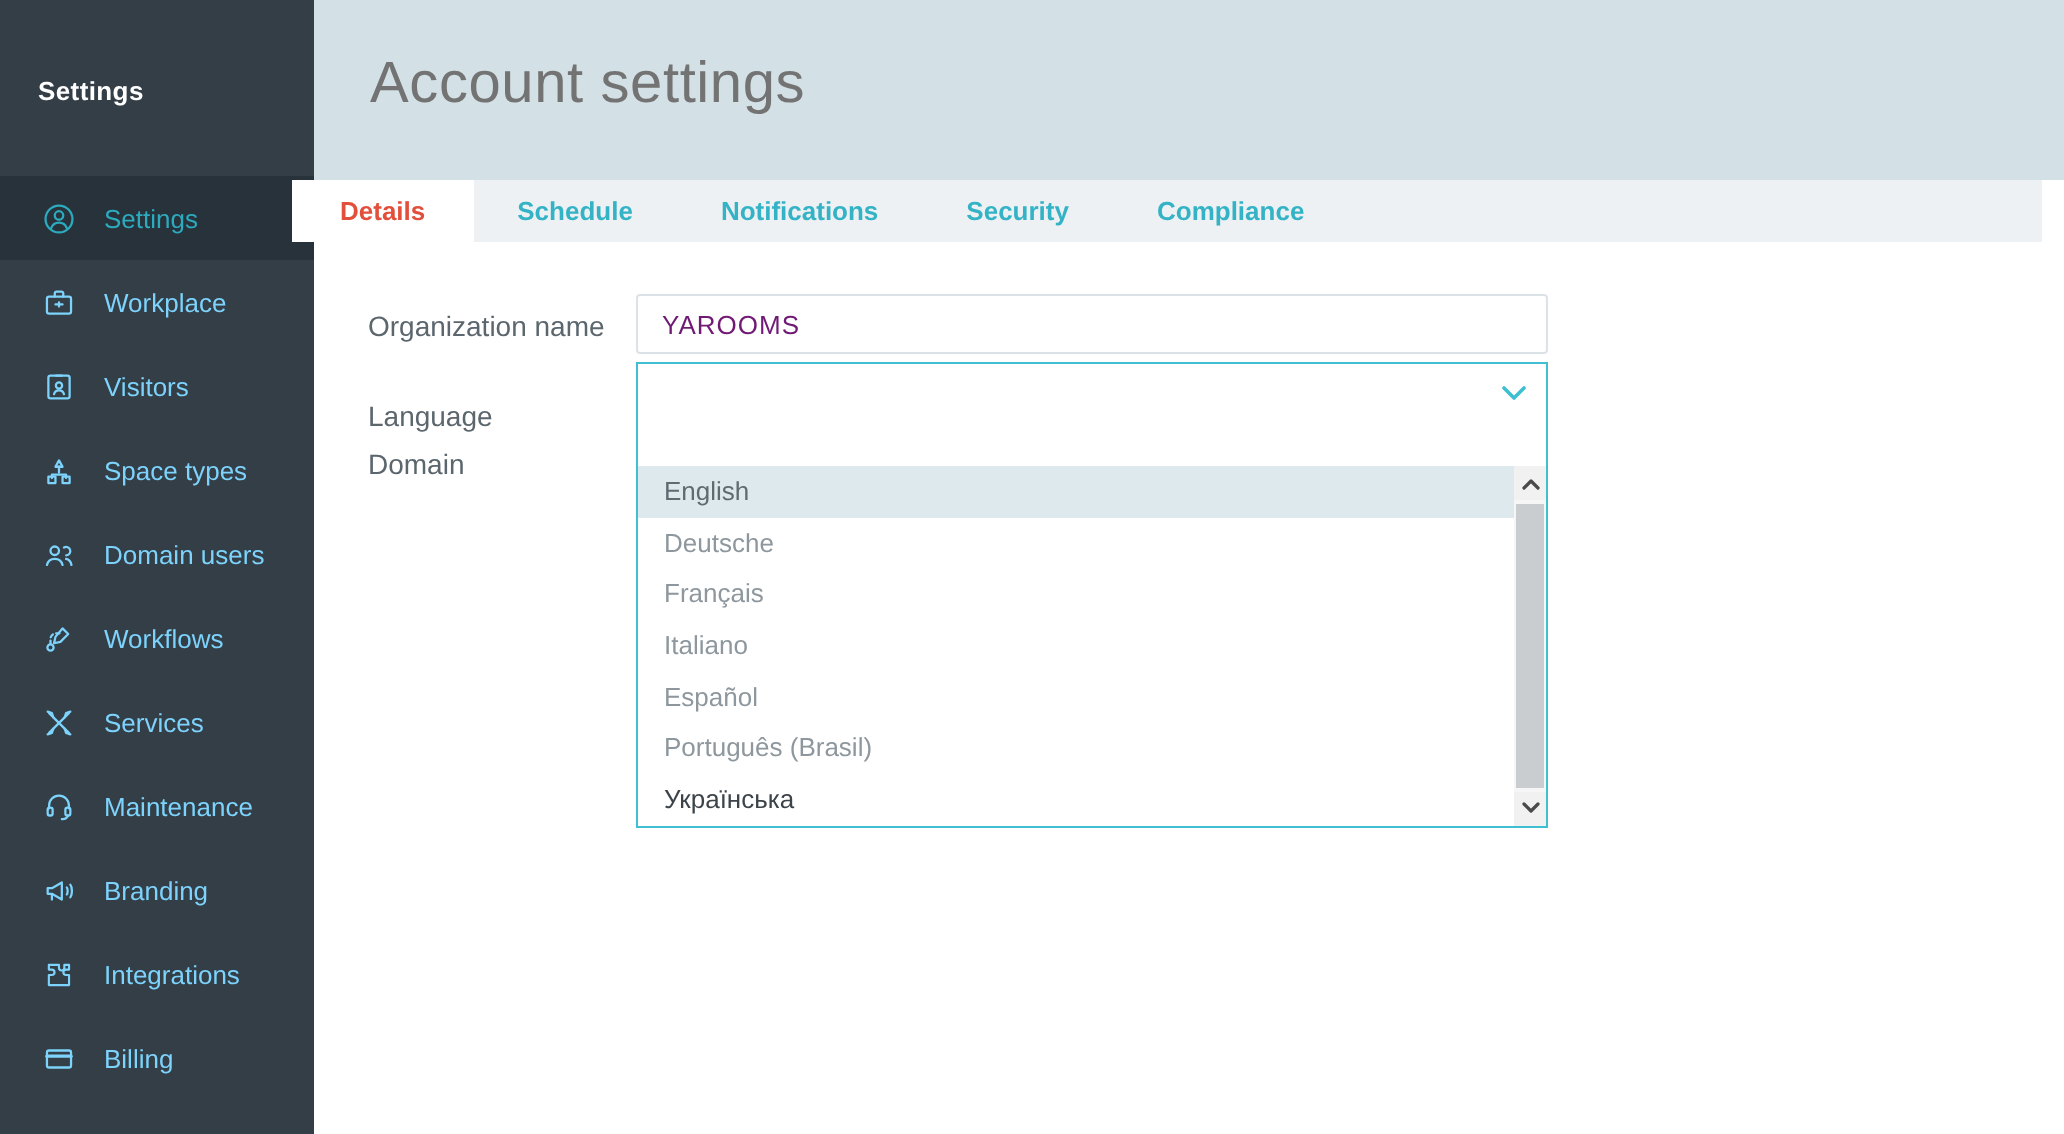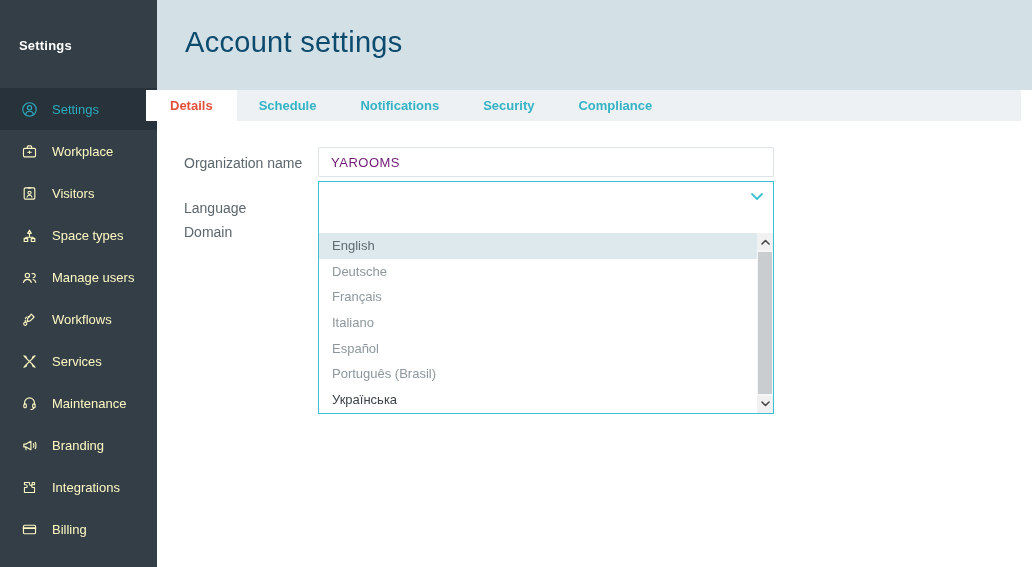--- a/index.html
+++ b/index.html
@@ -7,31 +7,31 @@
     font-family:"Liberation Sans", sans-serif; background:#fff; }
   .app { position:relative; width:1032px; height:567px; }
 
   
   .sidebar { position:absolute; left:0; top:0; width:157px; height:567px;
     background:#333e47; }
   .sidebar-title { padding:38px 0 0 19px; color:#ffffff; font-size:13px;
     font-weight:bold; letter-spacing:.2px; }
   .nav { position:absolute; top:88px; left:0; width:157px; }
   .nav-item { display:flex; align-items:center; height:42px; padding-left:20px;
-    color:#fef9c3; font-size:13px; cursor:pointer; }
+    color:#7dd3fc; font-size:13px; cursor:pointer; }
   .nav-item.active { background:#28323a; color:#2caabe; }
   .nav-item .ic { width:19px; height:19px; margin-right:13px; display:flex;
     align-items:center; justify-content:center; flex:0 0 19px; }
   .nav-item svg { width:17px; height:17px; stroke:currentColor; fill:none;
     stroke-width:1.6; stroke-linecap:round; stroke-linejoin:round; }
 
   
   .page-header { position:absolute; left:157px; top:0; width:875px; height:90px;
     background:#d3e1e6; }
-  .page-title { padding:26px 12px 0 28px; font-size:29px; color:#0c4a6e;
+  .page-title { padding:26px 12px 0 28px; font-size:29px; color:#737373;
     letter-spacing:.3px; }
   .tab-bar { position:absolute; left:146px; top:90px; width:875px; height:31px;
     background:#edf1f3; display:flex; }
   .tab { padding:0 22px; line-height:31px; font-size:13px; font-weight:bold;
     color:#33b3c5; cursor:pointer; }
   .tab.active { background:#ffffff; color:#e2503c; padding:0 24px; }
 
   
   .content { position:absolute; left:157px; top:121px; width:755px; height:446px;
     background:#ffffff; }
@@ -124,21 +124,21 @@
       </div>
 
       <div class="nav-item">
         <span class="ic">
           <svg viewBox="0 0 24 24">
               <circle cx="9" cy="9" r="3"></circle>
               <path d="M3.5 19c.8-3.2 3-4.3 5.5-4.3s4.7 1.1 5.5 4.3"></path>
               <path d="M15.5 6.7a3 3 0 1 1 1.6 5.6M17 14.8c2 .4 3.3 1.7 3.8 4.2"></path>
             </svg>
         </span>
-        <span>Manage users</span>
+        <span>Domain users</span>
       </div>
 
       <div class="nav-item">
         <span class="ic">
           <svg viewBox="0 0 24 24">
               <circle cx="6" cy="18" r="2.2"></circle>
               <path d="M6 15.5V12a4 4 0 0 1 4-4h3" stroke-dasharray="2.4 2.4"></path>
               <path d="M14.5 4.5l4 4-5.5 5.5-4.5 1 1-4.5z"></path>
             </svg>
         </span>

